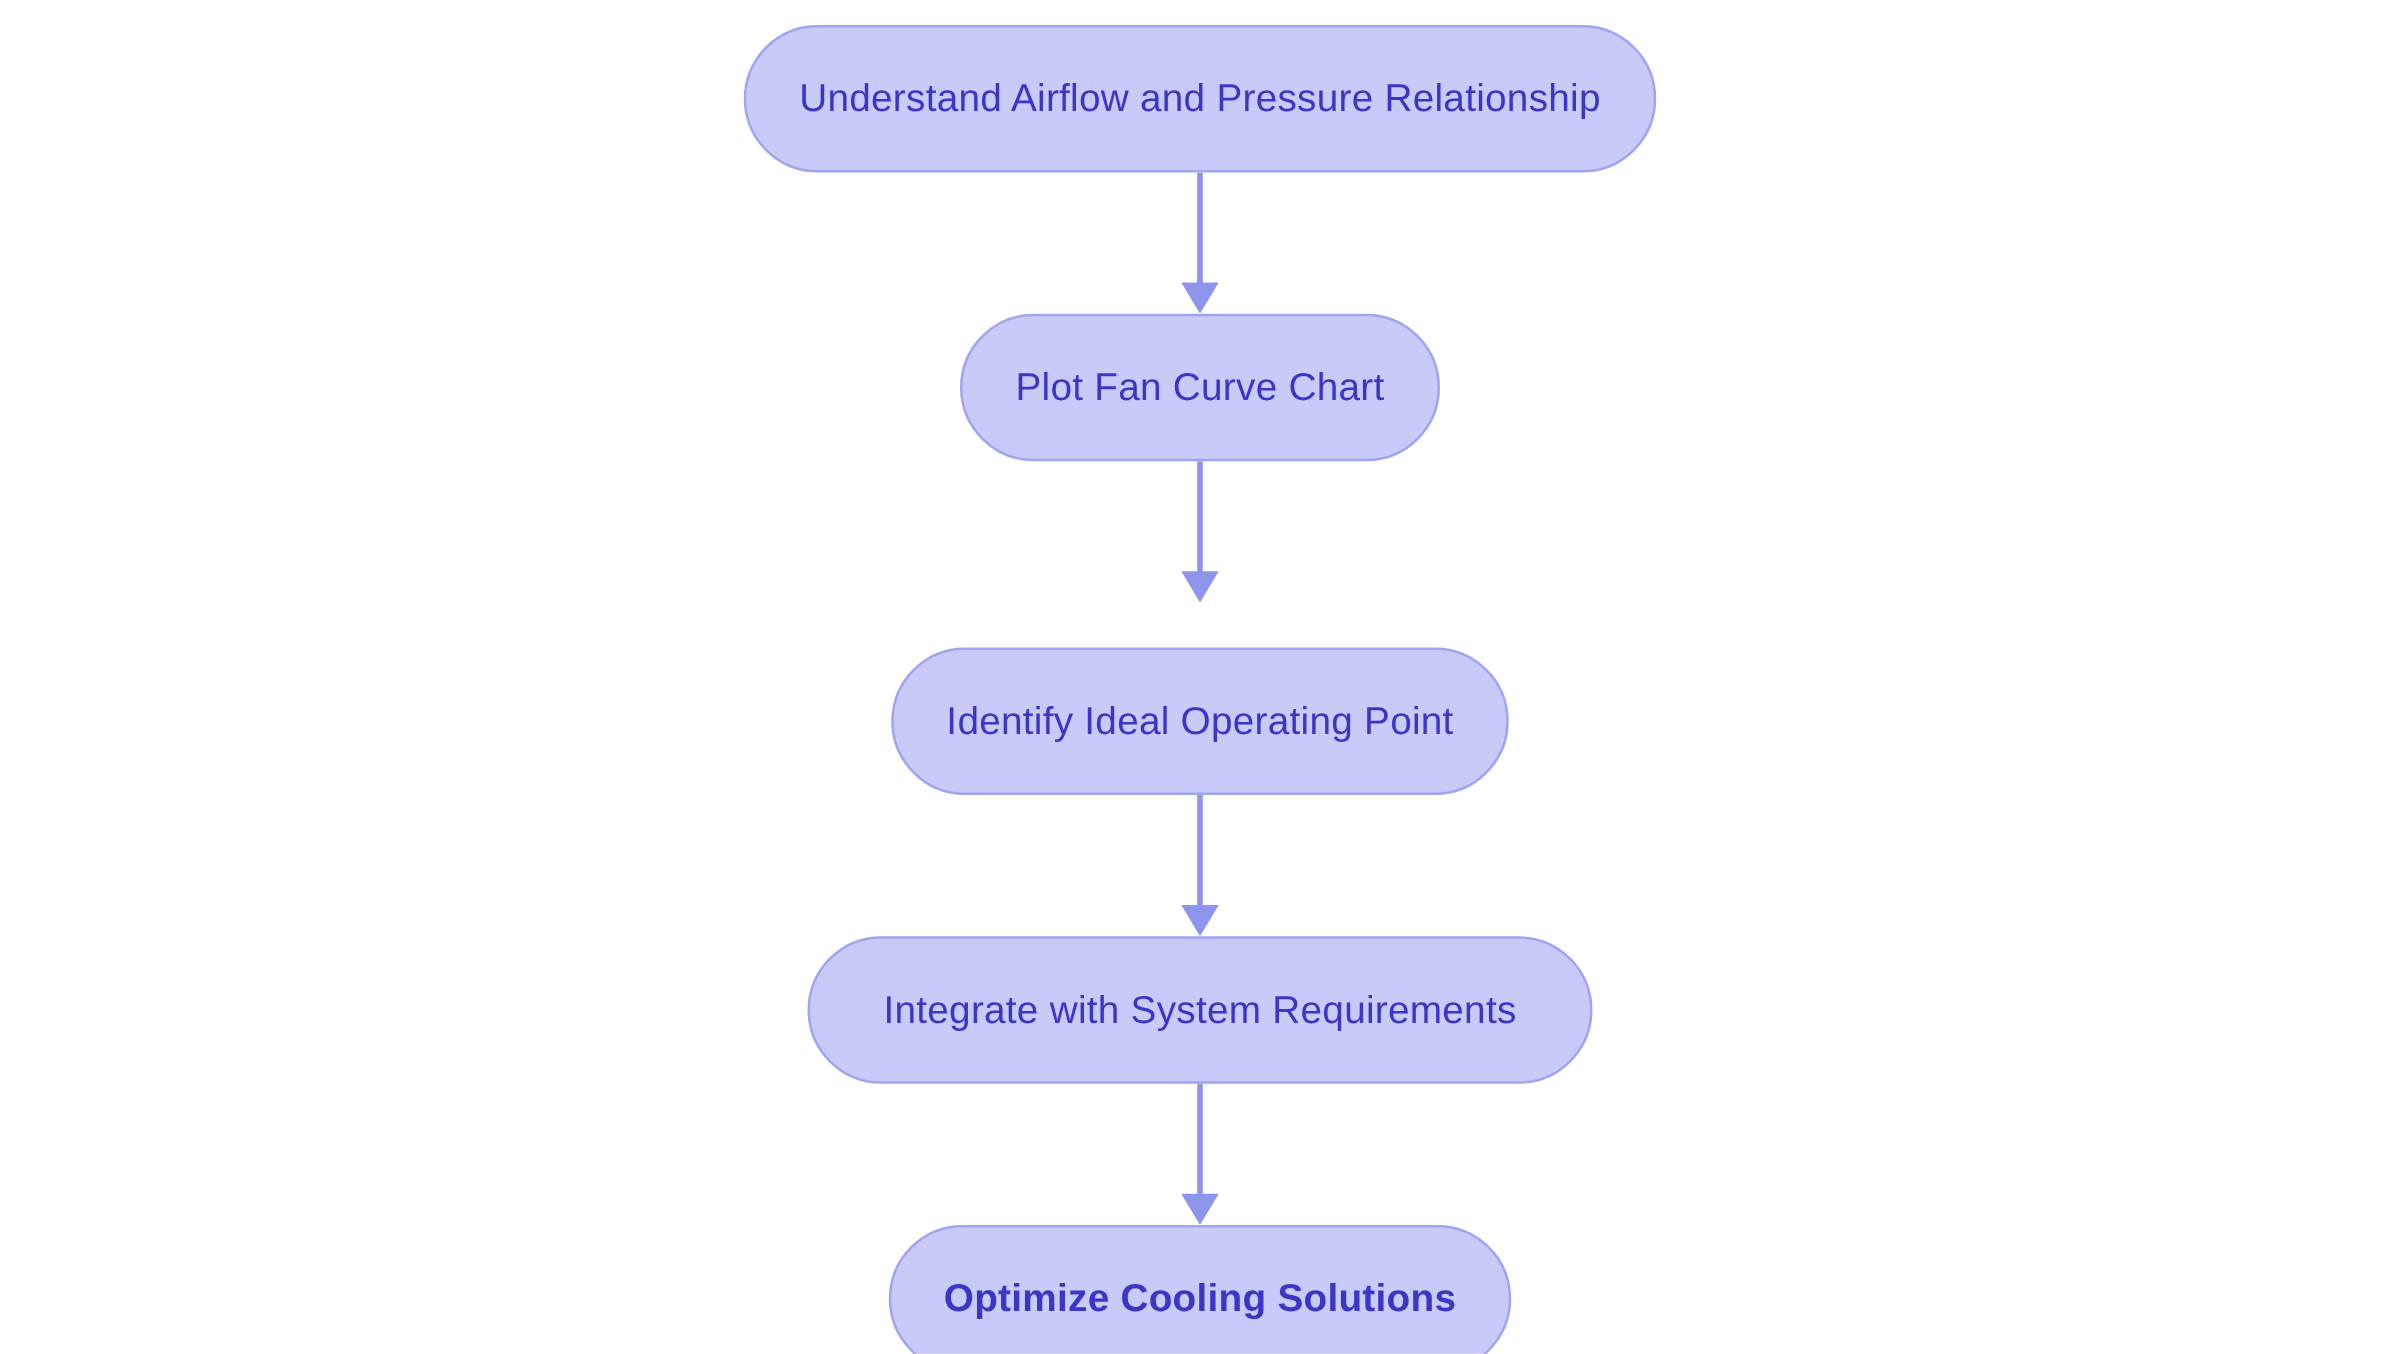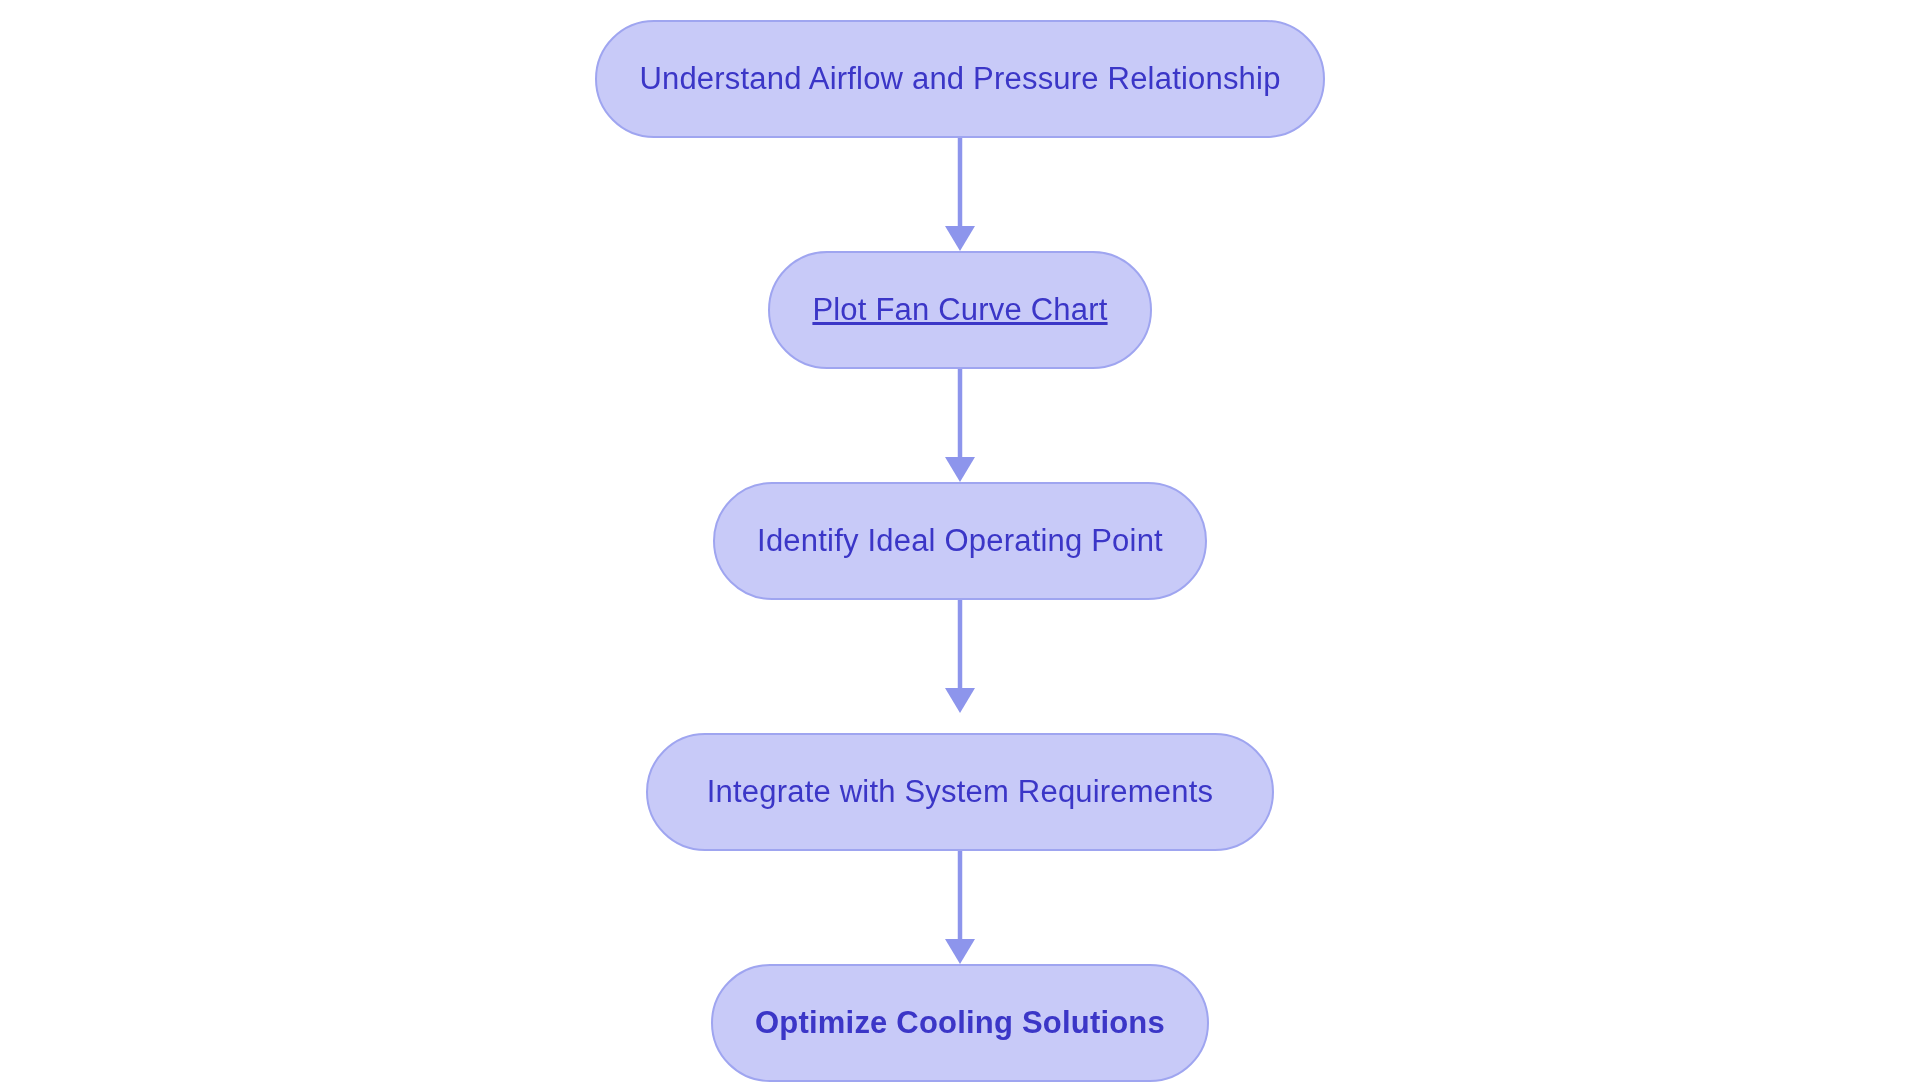--- a/index.html
+++ b/index.html
@@ -34,23 +34,23 @@
     display: flex;
     align-items: center;
     justify-content: center;
     font-size: 31px;
     letter-spacing: 0.2px;
     padding: 0 42px;
     white-space: nowrap;
     flex: 0 0 auto;
   }
   .node-0 { min-width: 722px; }
-  .node-1 { min-width: 378px; text-decoration: underline; }
-  .node-2 { min-width: 472px; }
-  .node-3 { min-width: 628px; margin-top: 20px; }
+  .node-1 { min-width: 378px; }
+  .node-2 { min-width: 472px; margin-top: 36px; }
+  .node-3 { min-width: 628px; }
   .node-4 { min-width: 426px; font-weight: bold; }
   .connector {
     flex: 0 0 auto;
     width: 34px;
     height: 113px;
     display: block;
   }
   .connector line { stroke: var(--arrow); stroke-width: 4.5; }
   .connector polygon { fill: var(--arrow); }
 </style>

